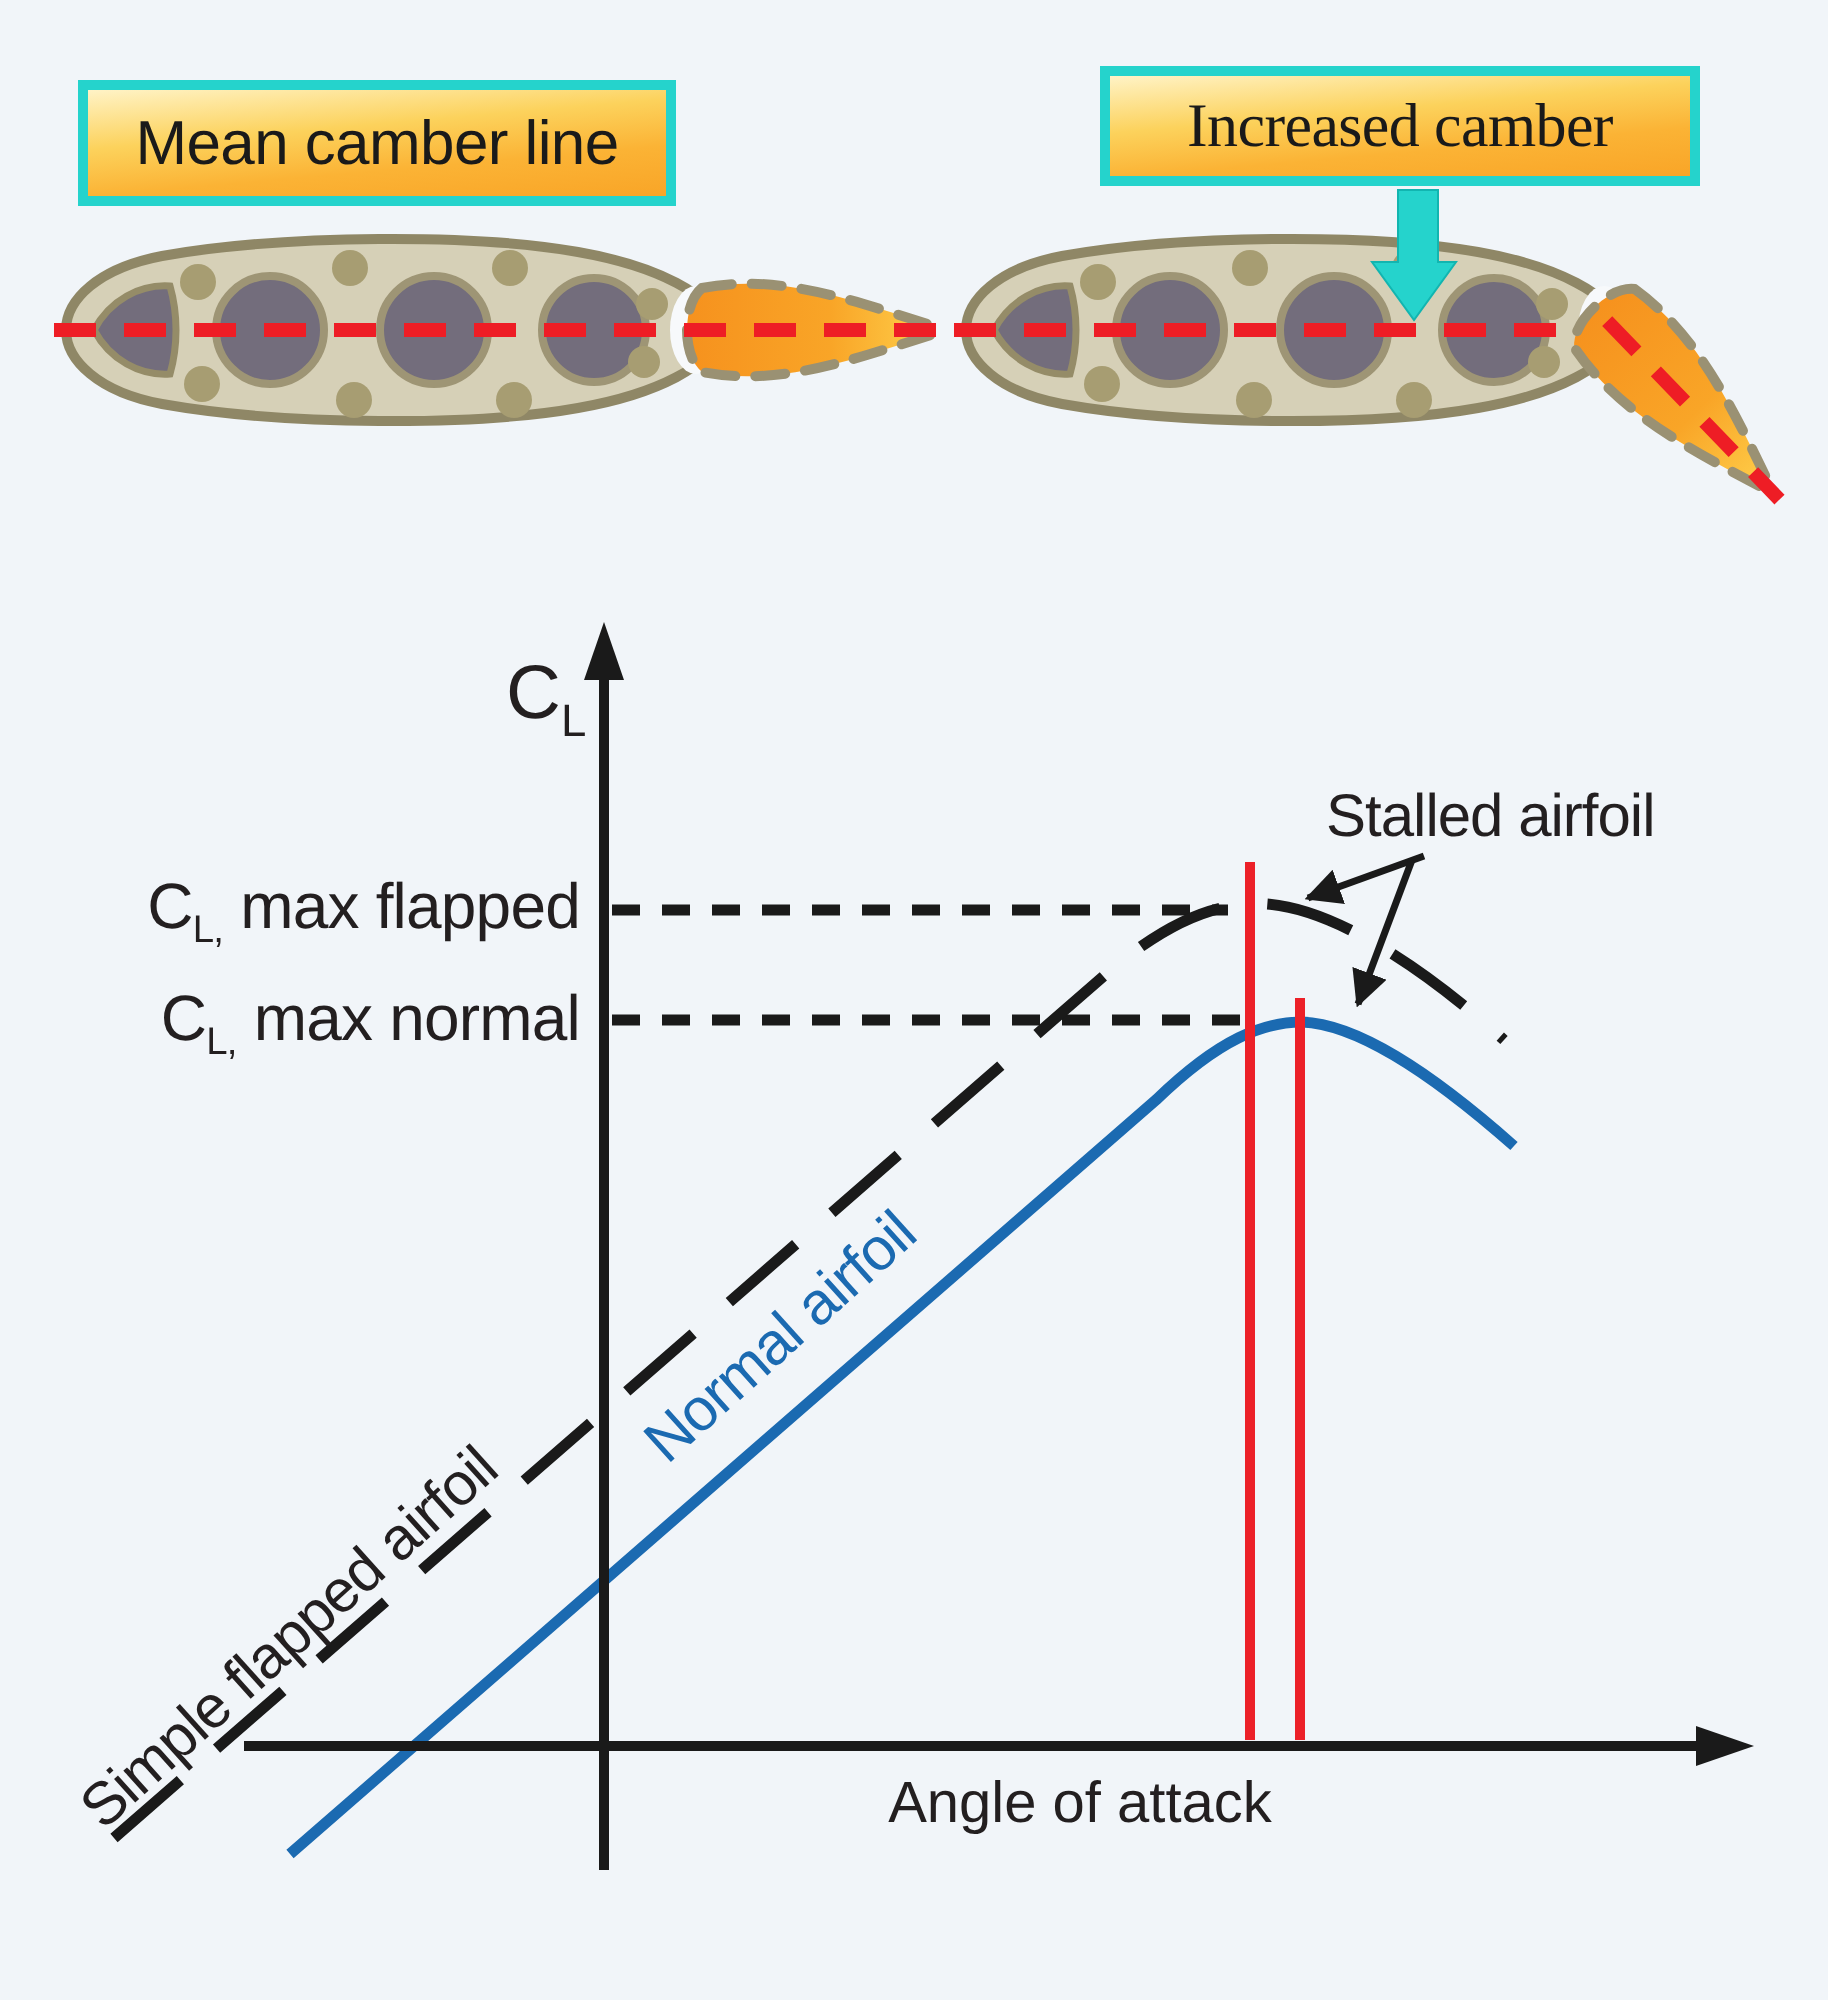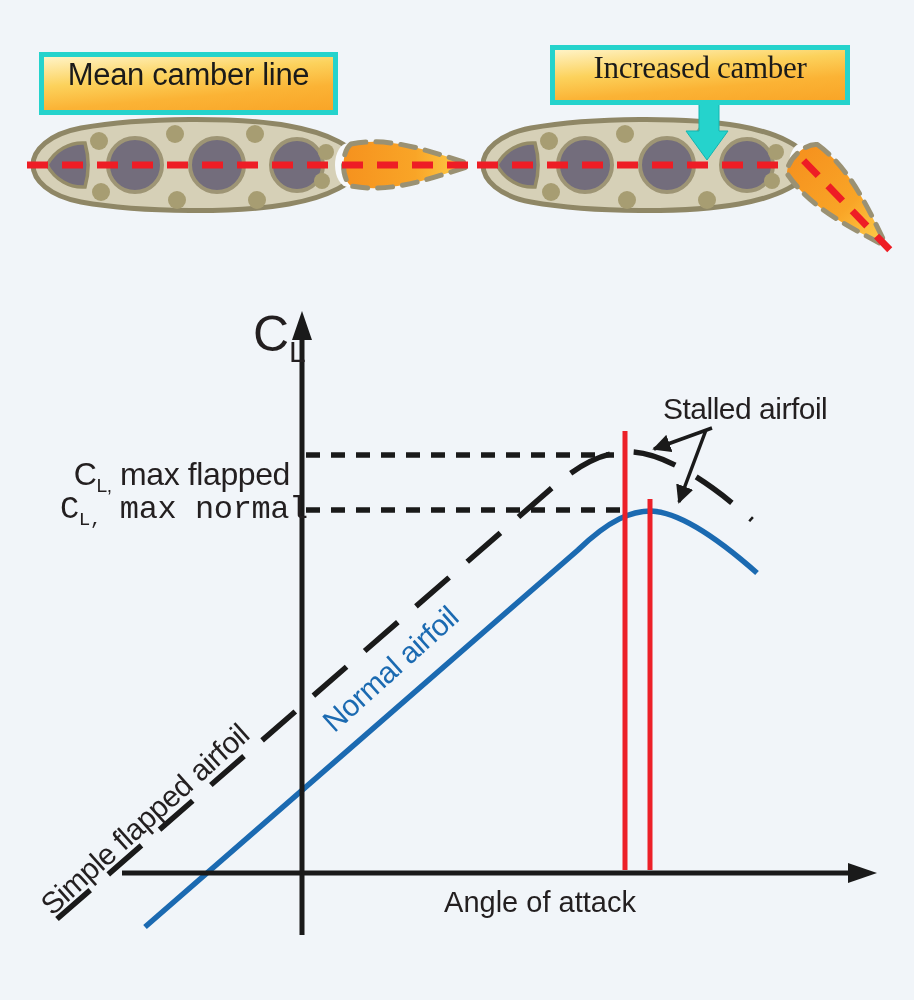--- a/index.html
+++ b/index.html
@@ -4,24 +4,23 @@
 <style>
   html,body{margin:0;padding:0;}
   body{font-family:"Liberation Sans", sans-serif; background:#f1f5f9;}
   #canvas{position:relative;width:914px;height:1000px;background:#f1f5f9;overflow:hidden;}
   #art{position:absolute;left:0;top:0;}
   .txt{position:absolute;color:#231f20;white-space:nowrap;line-height:1.05;}
   .label-box{
     position:absolute;
     border:5px solid #25d3cc;
     background:linear-gradient(175deg,#fff3c6 0%,#fcd25c 38%,#fbb335 68%,#f9a527 100%);
-    display:flex;justify-content:center;
+    display:flex;align-items:center;justify-content:center;
     color:#1a1a1a;font-size:31px;letter-spacing:-0.3px;
     box-sizing:border-box;
-    margin-top:12px;
   }
   .guide-label{font-size:32px;text-align:right;letter-spacing:-0.4px;}
   .sub{font-size:0.60em;position:relative;top:0.38em;}
   .rot{transform-origin:0 100%;}
   .blue-text{color:#1b6ab1;}
 </style>
 </head>
 <body>
 
 <div id="canvas">
@@ -118,28 +117,28 @@
 
   <div class="label-box" style="left:39px;top:40px;width:299px;height:63px;">
     <span>Mean camber line</span>
   </div>
 
   <div class="label-box" style="left:550px;top:33px;width:300px;height:60px;font-family:Liberation Serif, serif;">
     <span>Increased camber</span>
   </div>
 
 
-  <div class="txt" style="left:253px;top:308px;font-size:50px;">
+  <div class="txt" style="left:253px;top:328px;font-size:38px;">
     <span>C</span><span class="sub">L</span>
   </div>
 
-  <div class="txt guide-label" style="left:60px;top:437px;width:230px;margin-top:21px;">
+  <div class="txt guide-label" style="left:60px;top:437px;width:230px;">
     <span>C</span><span class="sub">L,</span><span> max flapped</span>
   </div>
-  <div class="txt guide-label" style="left:60px;top:493px;width:230px;font-family:Liberation Mono, monospace;">
+  <div class="txt guide-label" style="left:60px;top:493px;width:230px;">
     <span>C</span><span class="sub">L,</span><span> max normal</span>
   </div>
 
   <div class="txt" style="left:663px;top:393px;font-size:30px;letter-spacing:-0.5px;">Stalled airfoil</div>
 
   <div class="txt" style="left:540px;top:887px;transform:translateX(-50%);font-size:29px;">Angle of attack</div>
 
   <div class="txt rot" style="left:56px;top:889px;font-size:30px;letter-spacing:-0.5px;transform:rotate(-42deg);">Simple flapped airfoil</div>
 
   <div class="txt rot blue-text" style="left:338px;top:706px;font-size:30px;letter-spacing:-0.5px;transform:rotate(-42deg);">Normal airfoil</div>

